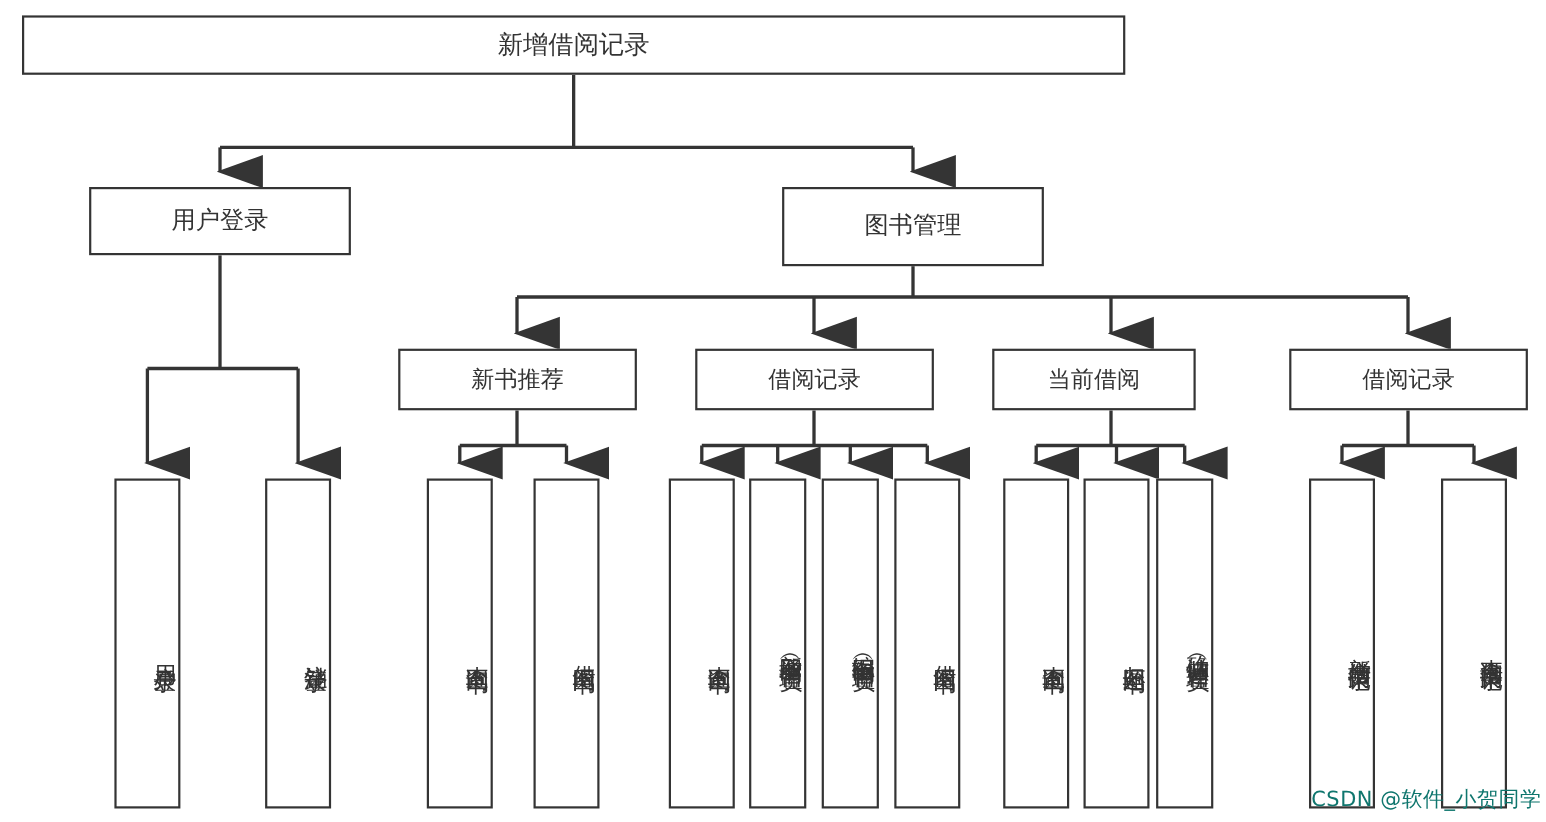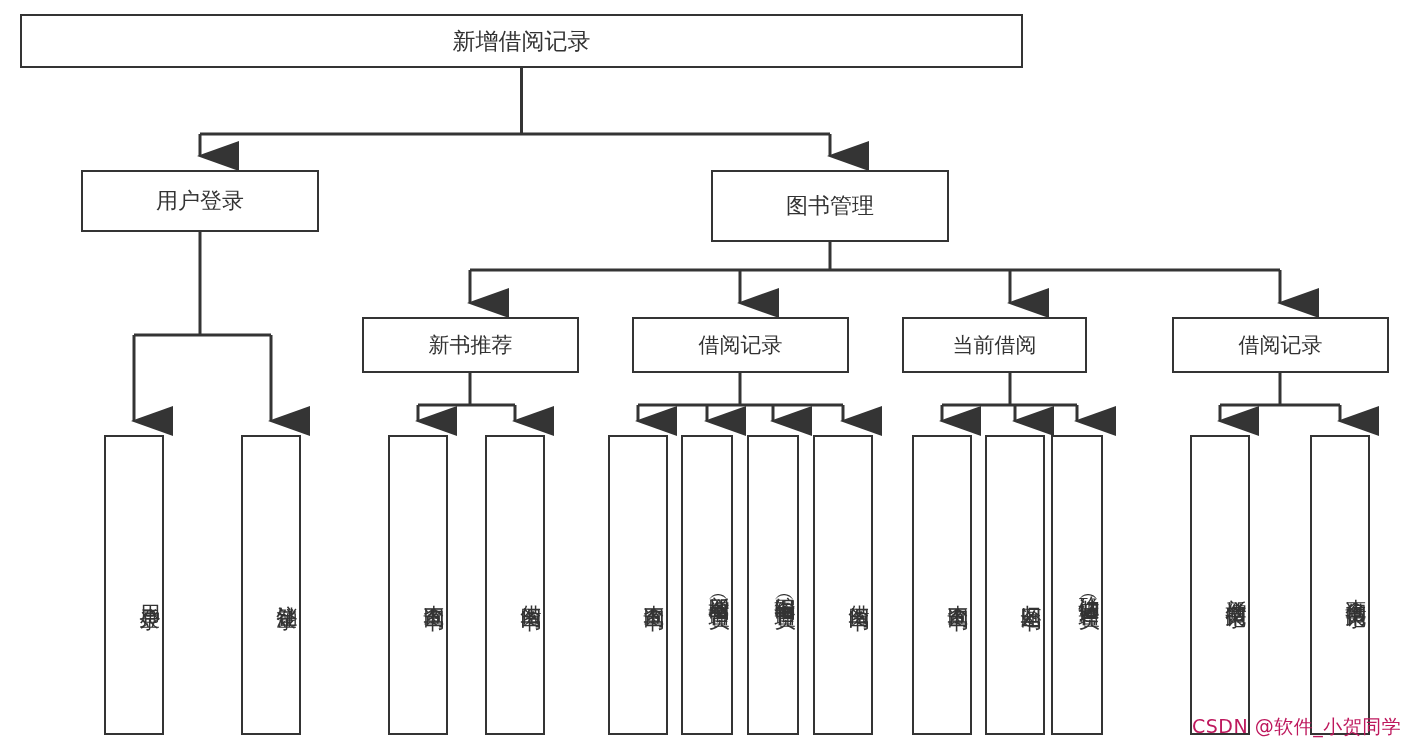--- a/index.html
+++ b/index.html
@@ -47,21 +47,21 @@
     text-orientation: upright;
     align-items: flex-start;
     justify-content: center;
     padding-top: 14px;
     letter-spacing: 2px;
   }
   .node.leaf.tall  { padding-top: 6px; }
   .node .label { display: block; }
   .watermark {
     position: absolute;
-    color: #be185d;
+    color: #0f766e;
     font-size: 19px;
     white-space: nowrap;
     letter-spacing: 0.5px;
   }
 </style>
 </head>
 <body>
 
 <div id="canvas">
 

